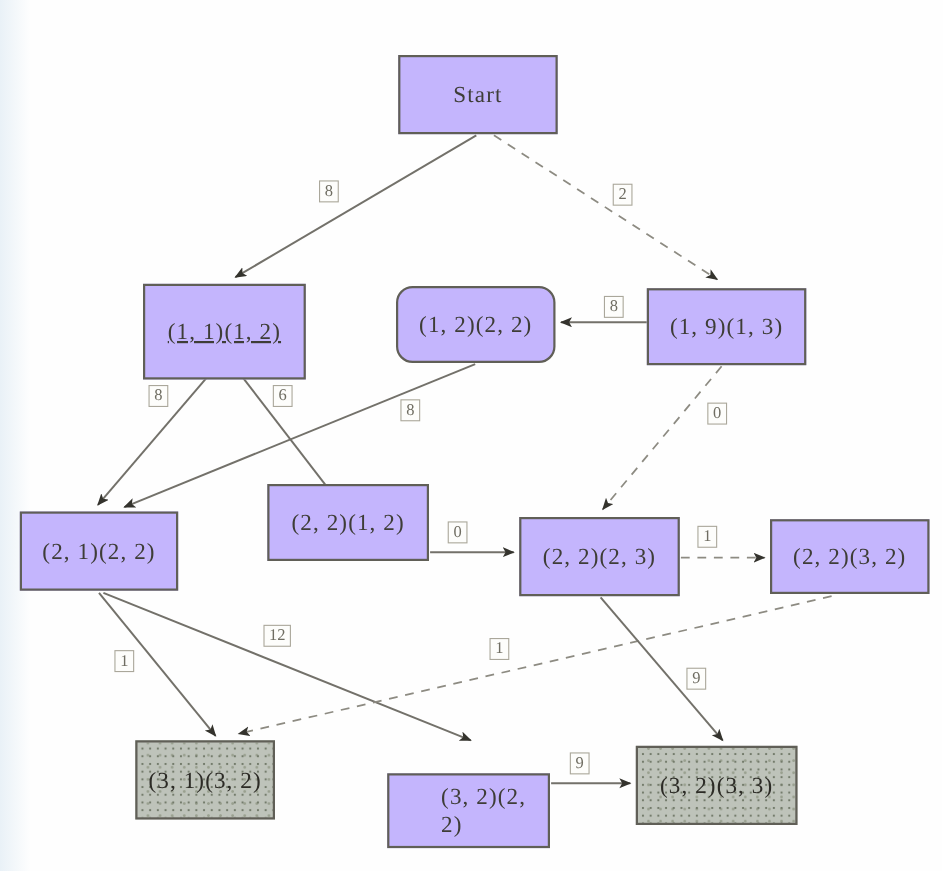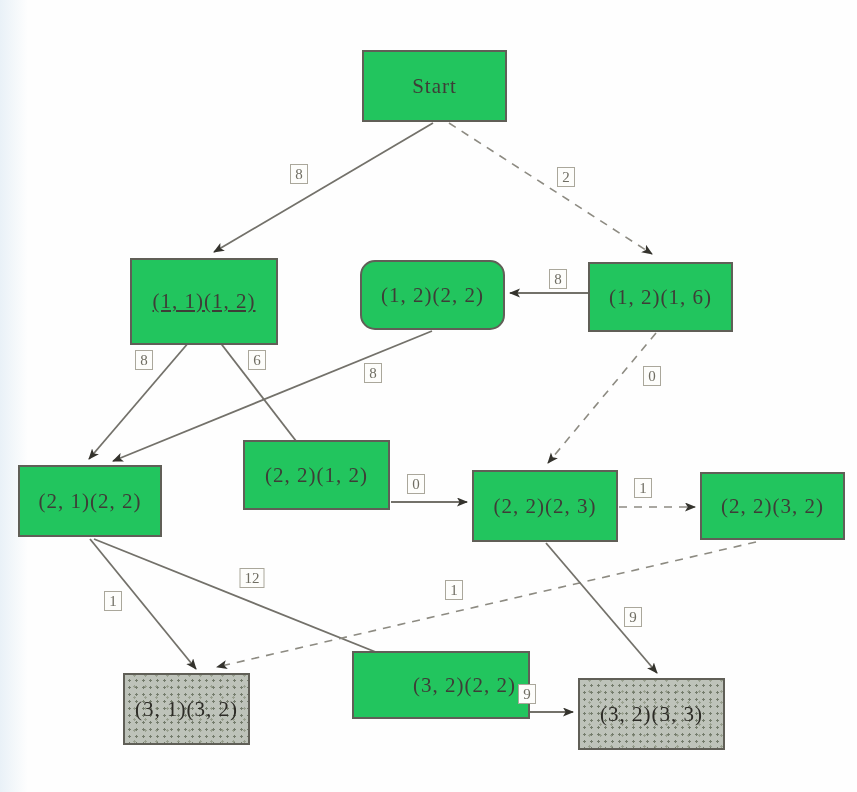--- a/index.html
+++ b/index.html
@@ -17,21 +17,21 @@
     pointer-events:none;
   }
   .edge-layer{position:absolute;left:0;top:0;}
   line.edge{fill:none;}
   line.solid{stroke:#73716a;stroke-width:1.8;}
   line.dashed{stroke:#8d8b82;stroke-width:1.6;stroke-dasharray:8 7;}
   .node{
     position:absolute;
     box-sizing:border-box;
     border:2px solid #605f57;
-    background:#22c55e;
+    background:#c4b5fd;
     display:flex;align-items:center;justify-content:center;
     font-size:21px;letter-spacing:1px;color:#3e3d37;
   }
   .node.shaded{
     background-color:#bec3ba;
     background-image:
       radial-gradient(#747c6c 1px, rgba(0,0,0,0) 1.4px),
       radial-gradient(#99a08f 1px, rgba(0,0,0,0) 1.4px);
     background-size:7px 7px, 11px 11px;
     background-position:1px 2px, 4px 6px;
@@ -79,38 +79,38 @@
 <div class="node" style="left: 362px; top: 50px; width: 145px; height: 72px;">
       <span>Start</span>
     </div>
     <div class="node" style="left: 130px; top: 258px; width: 148px; height: 87px; text-decoration: underline;">
       <span>(1, 1)(1, 2)</span>
     </div>
     <div class="node" style="left: 360px; top: 260px; width: 145px; height: 70px; border-radius: 15px;">
       <span>(1, 2)(2, 2)</span>
     </div>
     <div class="node" style="left: 588px; top: 262px; width: 145px; height: 70px;">
-      <span>(1, 2)(1, 6)</span>
+      <span>(1, 9)(1, 3)</span>
     </div>
     <div class="node" style="left: 18px; top: 465px; width: 144px; height: 72px;">
       <span>(2, 1)(2, 2)</span>
     </div>
     <div class="node" style="left: 243px; top: 440px; width: 147px; height: 70px;">
       <span>(2, 2)(1, 2)</span>
     </div>
     <div class="node" style="left: 472px; top: 470px; width: 146px; height: 72px;">
       <span>(2, 2)(2, 3)</span>
     </div>
     <div class="node" style="left: 700px; top: 472px; width: 145px; height: 68px;">
       <span>(2, 2)(3, 2)</span>
     </div>
     <div class="node shaded" style="left: 123px; top: 673px; width: 127px; height: 72px;">
       <span>(3, 1)(3, 2)</span>
     </div>
-    <div class="node" style="left: 352px; top: 651px; width: 178px; height: 68px; padding-left: 47px;">
+    <div class="node" style="left: 352px; top: 703px; width: 148px; height: 68px; padding-left: 47px;">
       <span>(3, 2)(2, 2)</span>
     </div>
     <div class="node shaded" style="left: 578px; top: 678px; width: 147px; height: 72px;">
       <span>(3, 2)(3, 3)</span>
     </div>
     <div class="edge-label" style="left: 299px; top: 174px;">8</div>
     <div class="edge-label" style="left: 566px; top: 177px;">2</div>
     <div class="edge-label" style="left: 558px; top: 279px;">8</div>
     <div class="edge-label" style="left: 144px; top: 360px;">8</div>
     <div class="edge-label" style="left: 257px; top: 360px;">6</div>

